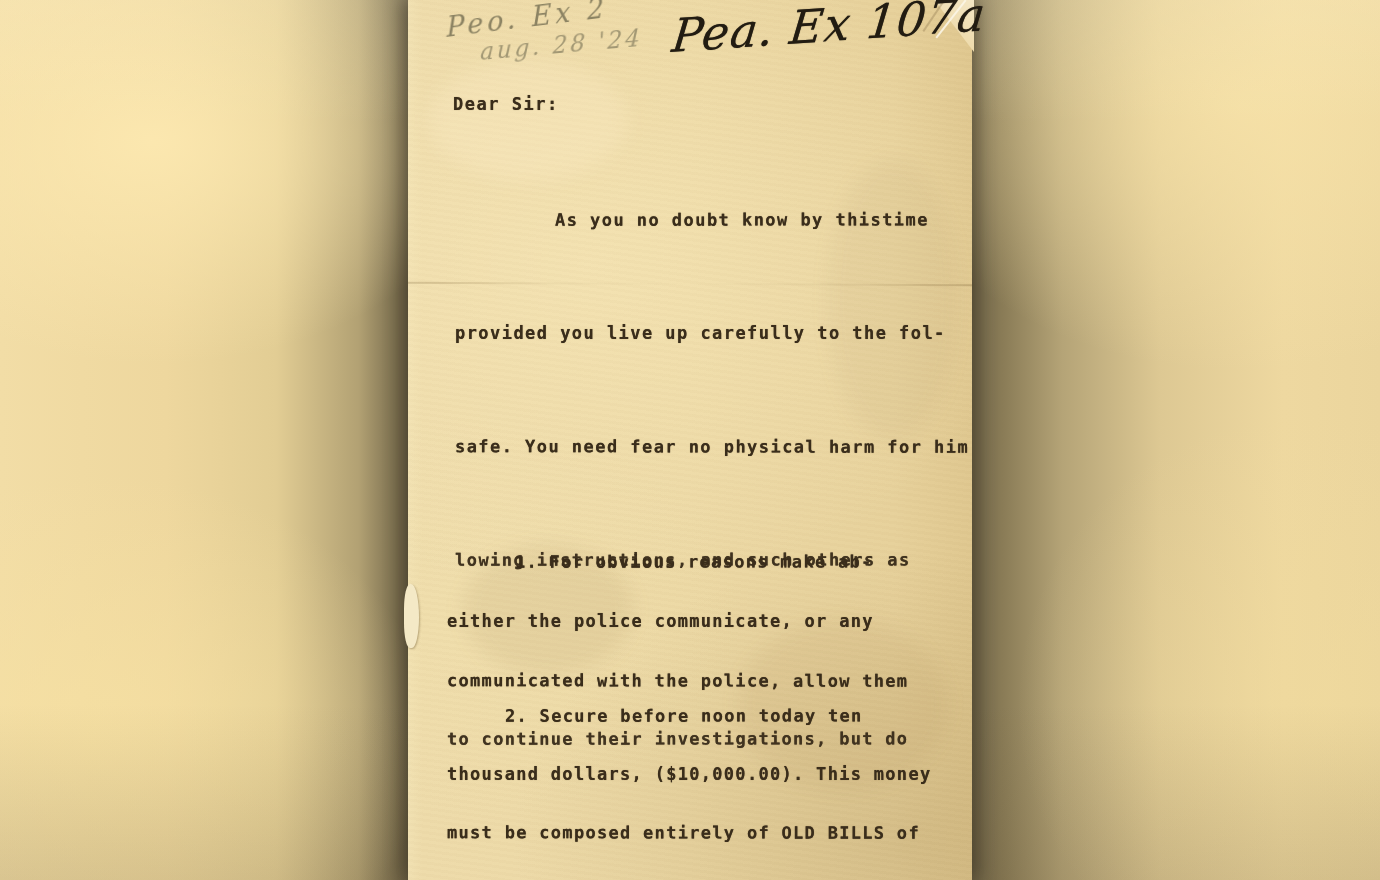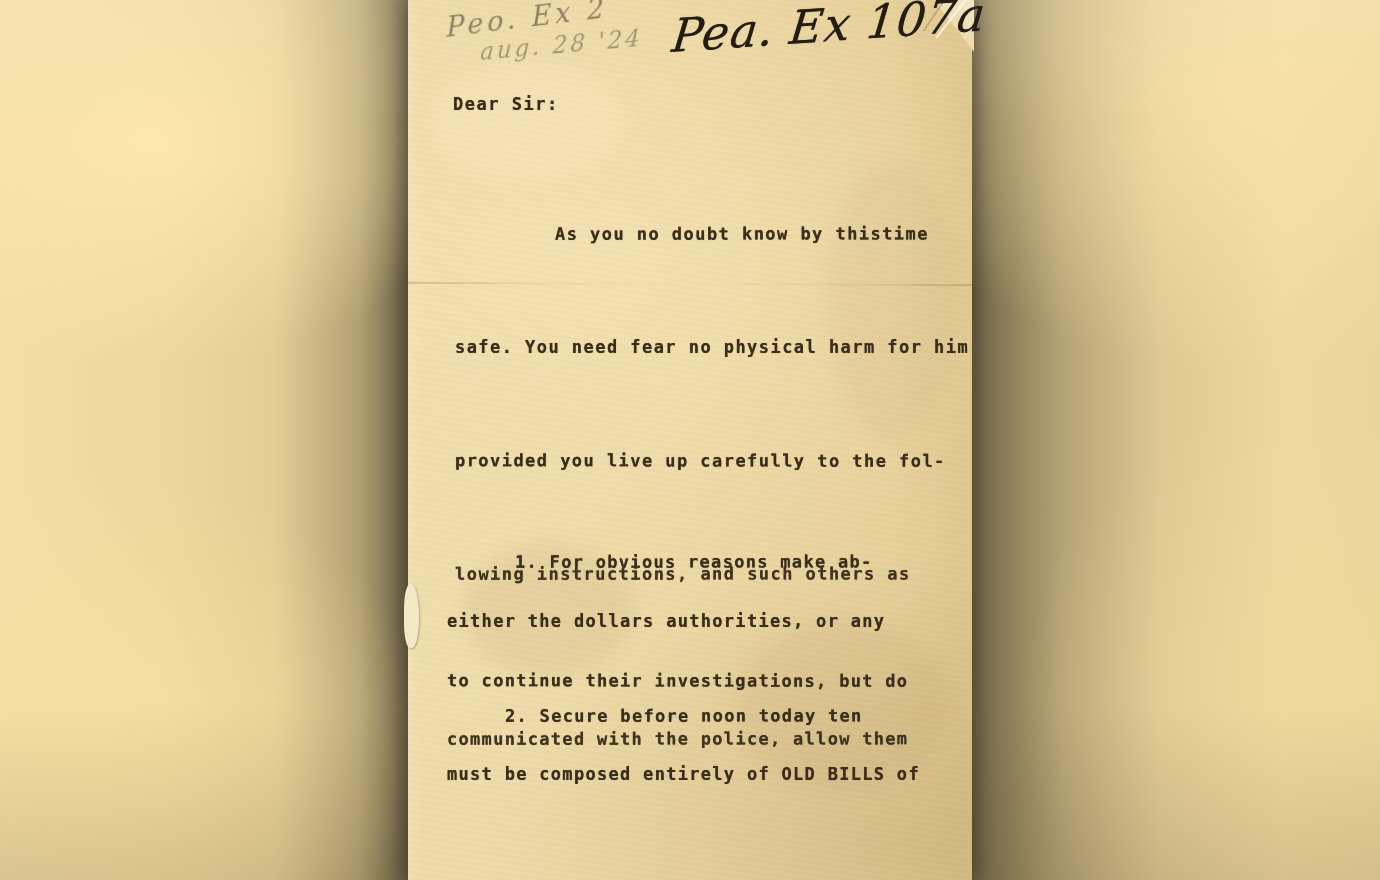--- a/index.html
+++ b/index.html
@@ -67,21 +67,21 @@
     text-shadow:0 0 0.8px rgba(30,24,14,0.8); }
   
   .typed { position:absolute; color:#3a2d1b; font-weight:bold; white-space:pre;
     text-shadow:0 0 0.7px rgba(52,40,22,0.75); }
   .salutation { left:45px; top:94px; font-size:17px; line-height:20px; letter-spacing:1.5px; }
   .para { position:absolute; }
   .para-d  { left:47px; top:126px; font-size:17px; line-height:37.8px; letter-spacing:1.45px; }
   .para-s1 { left:39px; top:514px; font-size:17px; line-height:19.6px; letter-spacing:1.30px; }
   .para-s2 { left:39px; top:668px; font-size:17px; line-height:19.4px; letter-spacing:1.30px; }
   .line { position:relative; }
-  .para-d .indent  { margin-left:100px;margin-top:14px; }
+  .para-d .indent  { margin-left:100px; }
   .para-s1 .indent { margin-left:68px; }
   .para-s2 .indent { margin-left:58px; }
   .line:nth-child(3n)   { transform:translateY(0.5px)  rotate(0.08deg); }
   .line:nth-child(3n+1) { transform:translateY(-0.4px) rotate(-0.06deg); }
   .line:nth-child(4n)   { opacity:0.96; }
   .line:nth-child(5n)   { opacity:0.92; }
 </style>
 </head>
 <body>
 
@@ -100,39 +100,40 @@
     <div class="edge-chip"></div>
 
     <div class="hand pencil-1">Peo. Ex 2</div>
     <div class="hand pencil-2">aug. 28 '24</div>
     <div class="hand ink-exhibit">Pea. Ex 107a</div>
 
     <div class="typed salutation">Dear Sir:</div>
 
     <div class="typed para para-d">
       <div class="line indent">As you no doubt know by thistime</div>
+      <div class="line">provided you live up carefully to the fol-</div>
       <div class="line">safe. You need fear no physical harm for him</div>
-      <div class="line">provided you live up carefully to the fol-</div>
       <div class="line">lowing instructions, and such others as</div>
       
       
       
       
     </div>
 
     <div class="typed para para-s1">
       <div class="line indent">1. For obvious reasons make ab-</div>
-      <div class="line">either the dollars authorities, or any</div>
+      <div class="line">either the police communicate, or any</div>
+      <div class="line">communicated with the police, allow them</div>
       <div class="line">to continue their investigations, but do</div>
-      <div class="line">communicated with the police, allow them</div>
       
     </div>
 
     <div class="typed para para-s2">
       <div class="line indent">2. Secure before noon today ten</div>
+      <div class="line">thousand dollars, ($10,000.00). This money</div>
       <div class="line">must be composed entirely of OLD BILLS of</div>
       
       
       
       
       
       
     </div>
   </div>
 </div>

